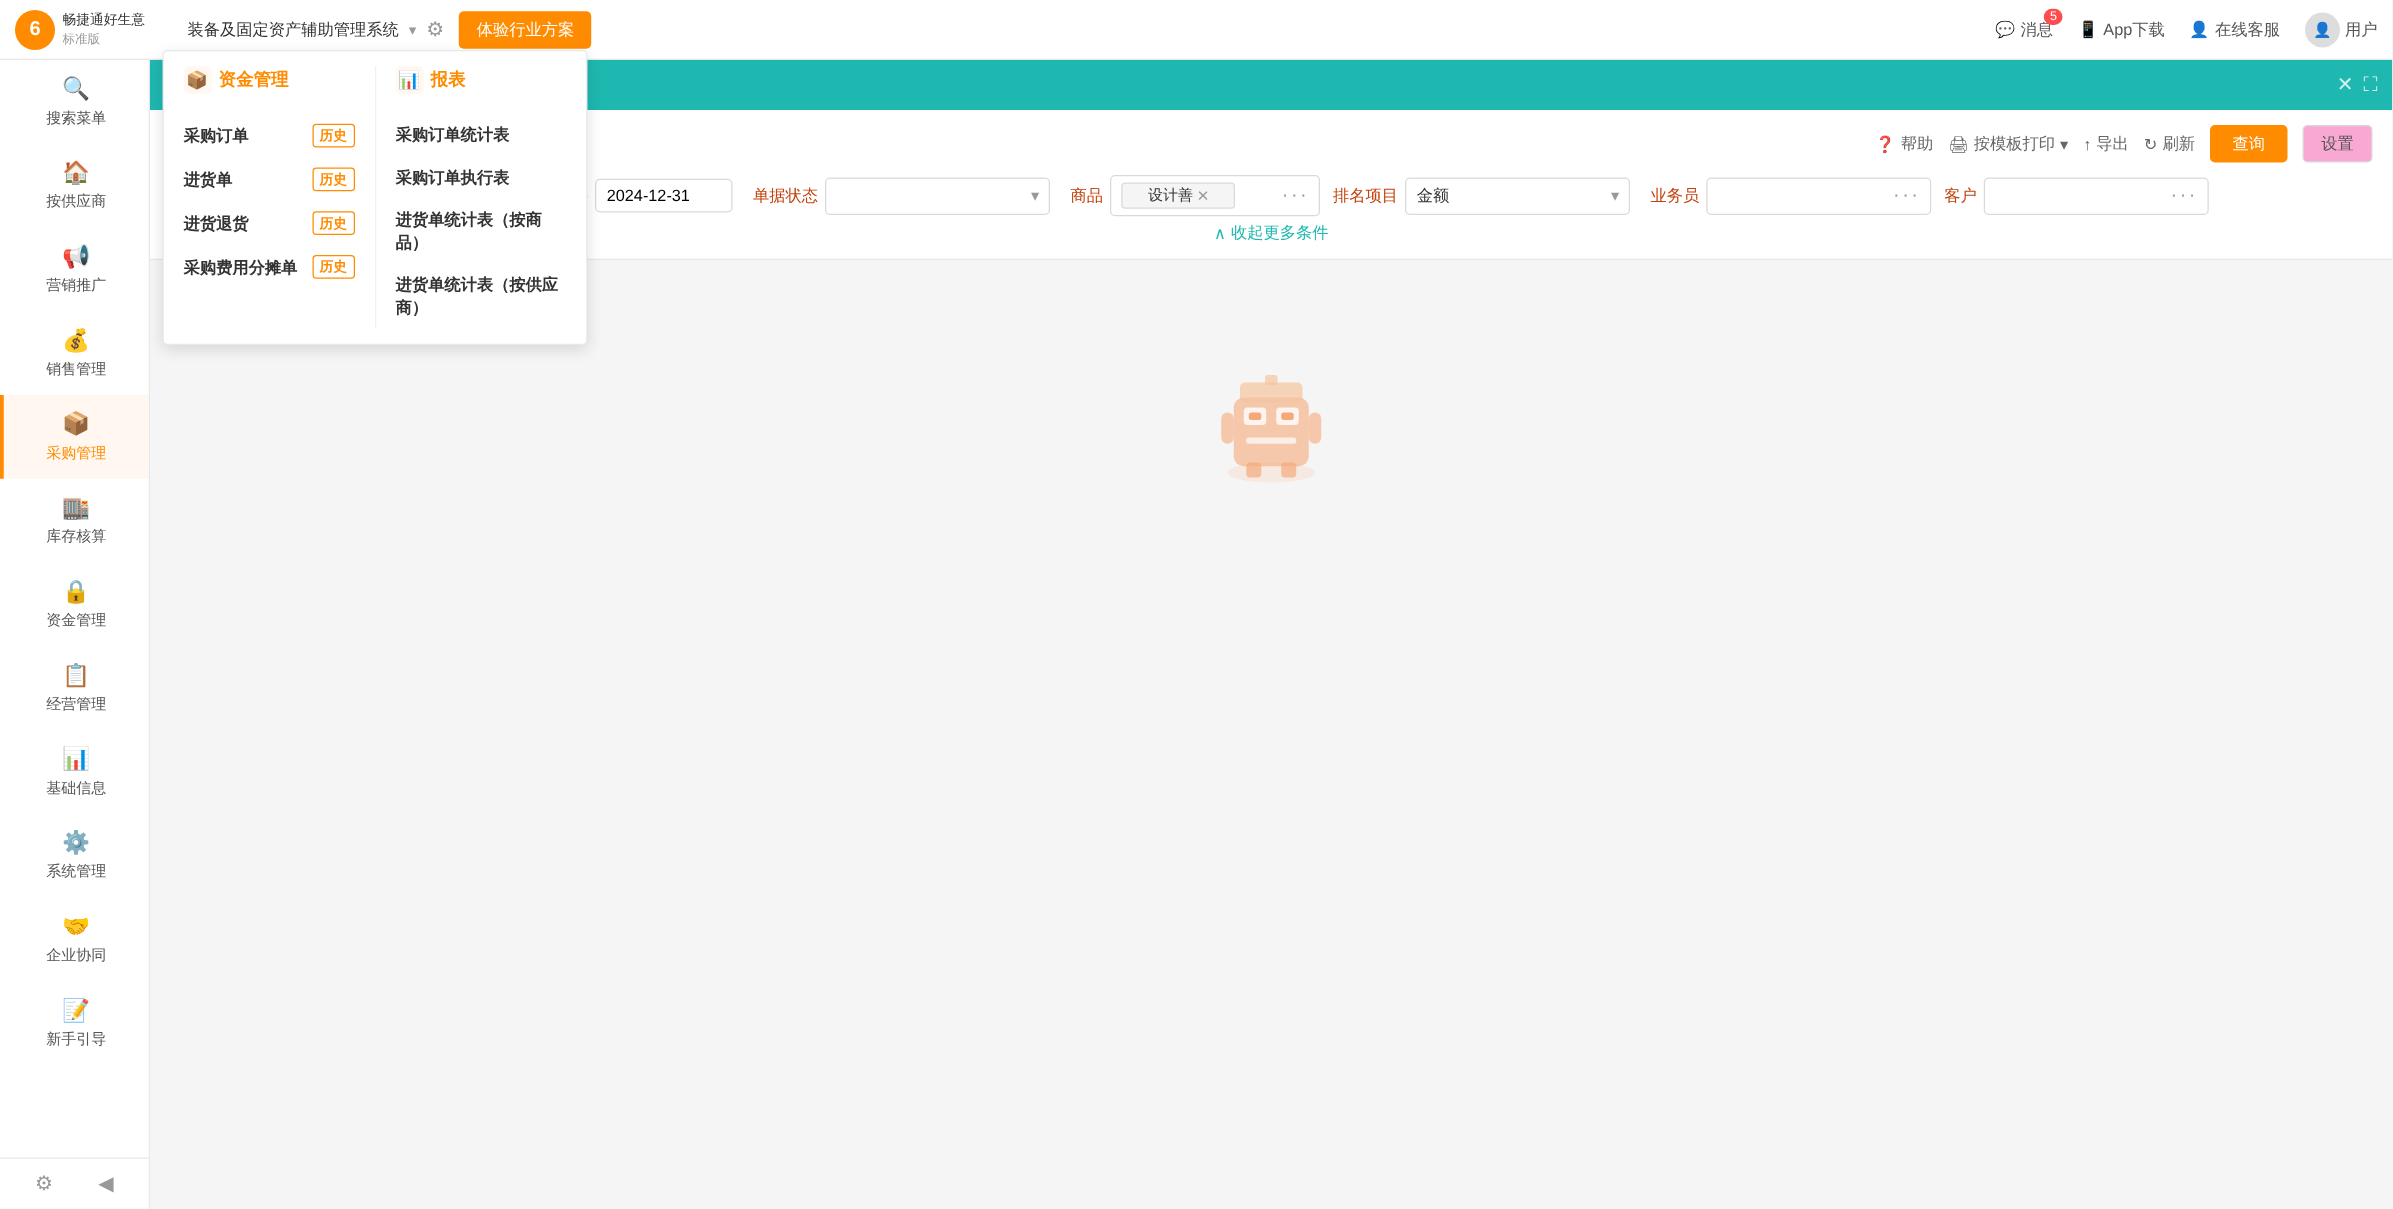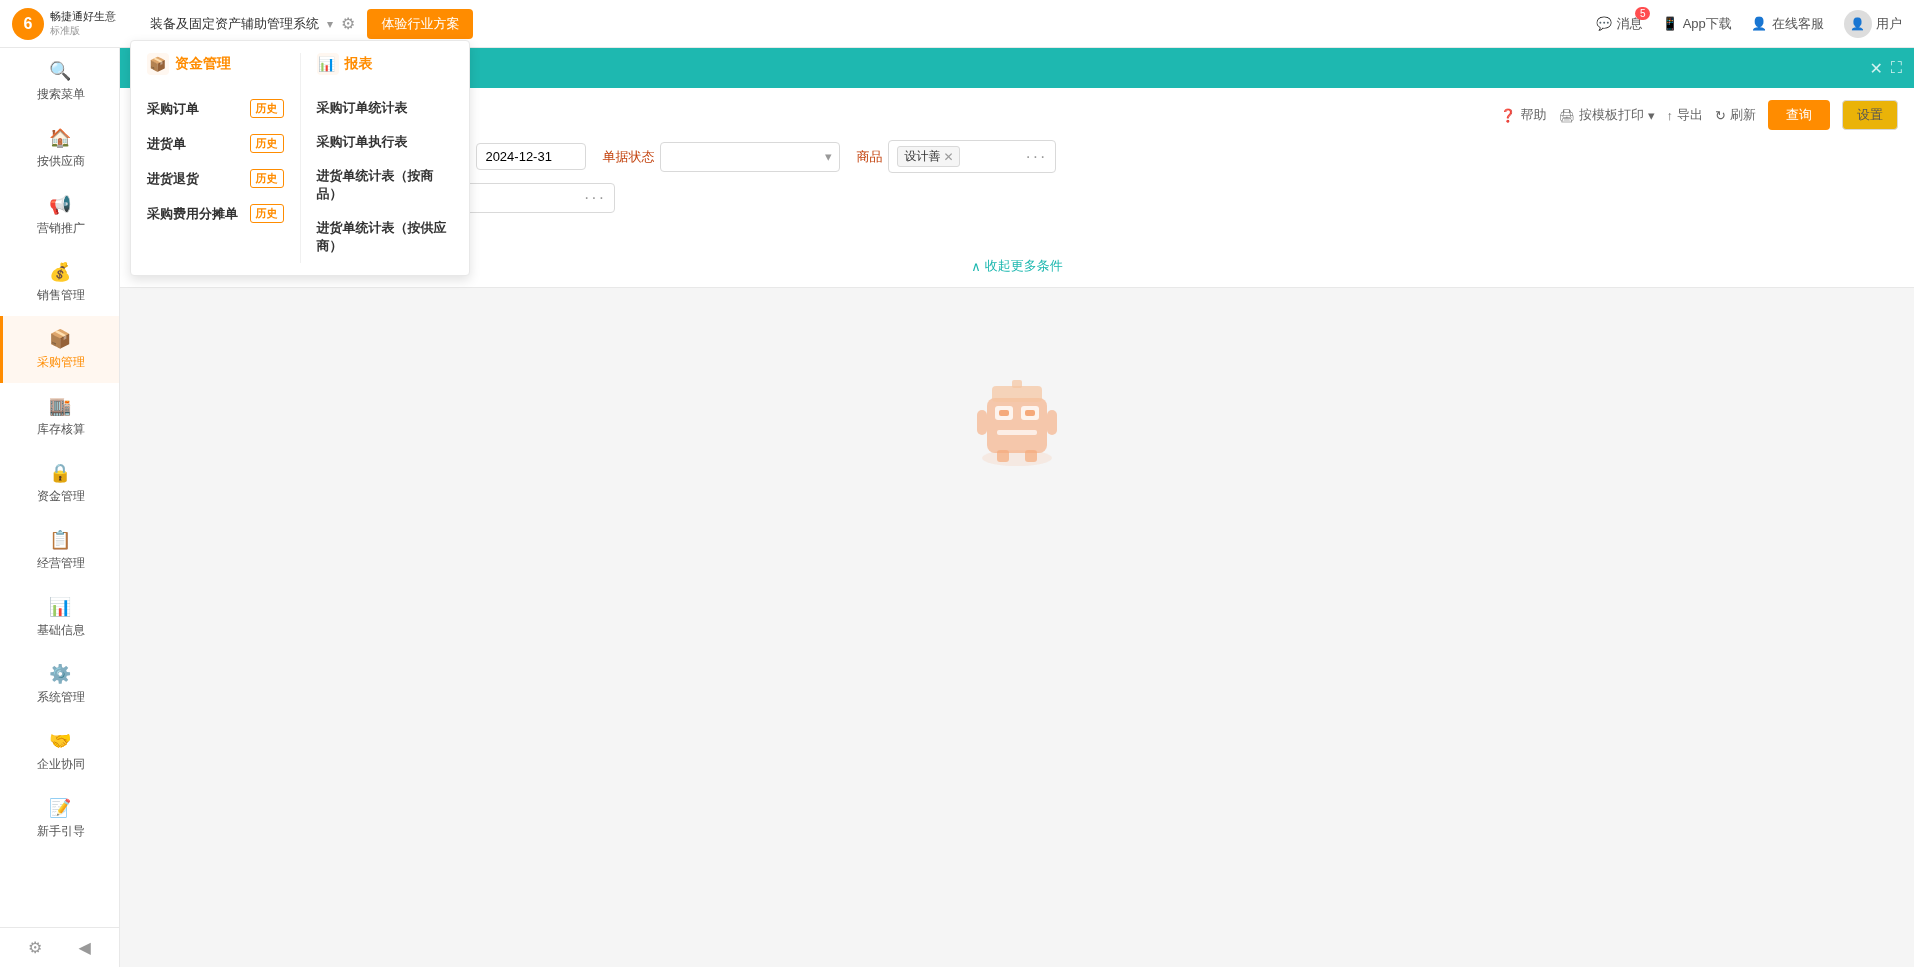--- a/index.html
+++ b/index.html
@@ -209,29 +209,29 @@
     .toolbar-btn-orange {
       background: #ff8c00;
       color: white;
       border: none;
       padding: 6px 18px;
       border-radius: 4px;
       cursor: pointer;
       font-size: 13px;
     }
     .toolbar-btn-white {
-      background: #eab308;
+      background: #f9a8d4;
       color: #555;
       border: 1px solid #d9d9d9;
       padding: 5px 14px;
       border-radius: 4px;
       cursor: pointer;
       font-size: 13px;
     }
-    .filter-rows { display: flex; flex-direction: column; gap: 10px; }
+    .filter-rows { display: flex; flex-direction: row; gap: 10px; }
     .filter-row {
       display: flex;
       align-items: center;
       gap: 16px;
       flex-wrap: wrap;
     }
     .filter-item {
       display: flex;
       align-items: center;
       gap: 6px;
@@ -249,21 +249,21 @@
       display: flex;
       align-items: center;
       justify-content: space-between;
       cursor: pointer;
       min-width: 160px;
     }
     .filter-tag {
       background: #f5f5f5;
       border: 1px solid #d9d9d9;
       border-radius: 3px;
-      padding: 1px 6px;
+      padding: 1px 20px;
       font-size: 12px;
       display: flex;
       align-items: center;
       gap: 3px;
       justify-content: center;
     }
     .tag-close { cursor: pointer; color: #999; }
     .date-range {
       display: flex;
       align-items: center;

